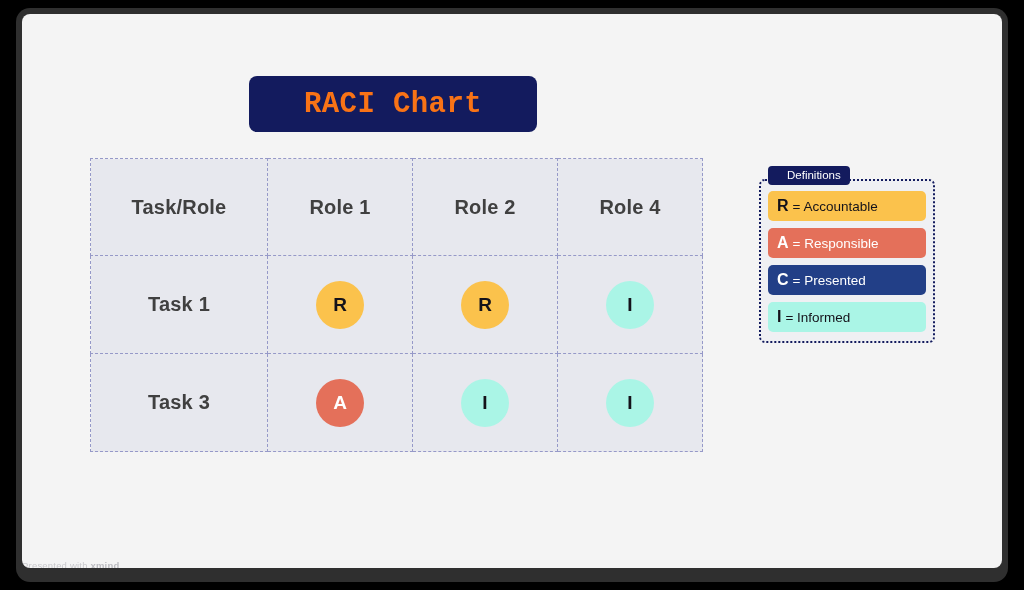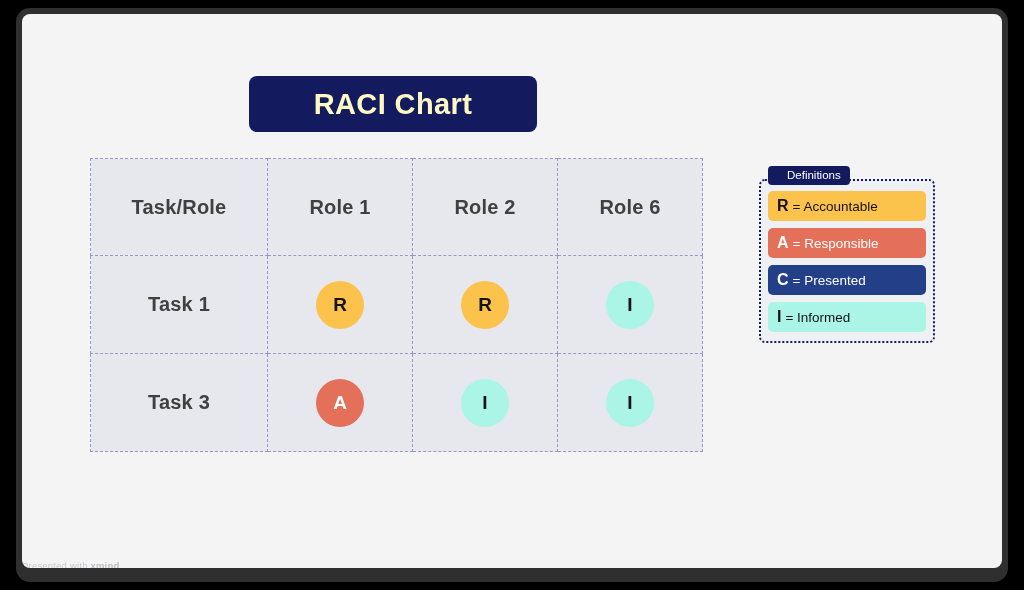--- a/index.html
+++ b/index.html
@@ -42,24 +42,25 @@
     top: 62px;
     width: 288px;
     height: 56px;
     background: #131b5e;
     border-radius: 8px;
     display: flex;
     align-items: center;
     justify-content: center;
   }
   .title-badge .title-text {
-    color: #fef9c3;
+    color: #f97316;
     font-size: 29px;
     font-weight: bold;
     letter-spacing: 0.4px;
+    font-family: Liberation Mono, monospace;
   }
 
   
   .raci-table {
     position: absolute;
     left: 68px;
     top: 144px;
     width: 608px;
     border-collapse: collapse;
     table-layout: fixed;
@@ -189,21 +190,21 @@
           <td class="col-task">
             <span class="cell-label">Task/Role</span>
           </td>
           <td class="col-role">
             <span class="cell-label">Role 1</span>
           </td>
           <td class="col-role">
             <span class="cell-label">Role 2</span>
           </td>
           <td class="col-role">
-            <span class="cell-label">Role 6</span>
+            <span class="cell-label">Role 4</span>
           </td>
         </tr>
 
         <tr class="body-row">
           <td class="col-task">
             <span class="cell-label">Task 1</span>
           </td>
           <td class="col-role">
             <span class="badge R">R</span>
           </td>

